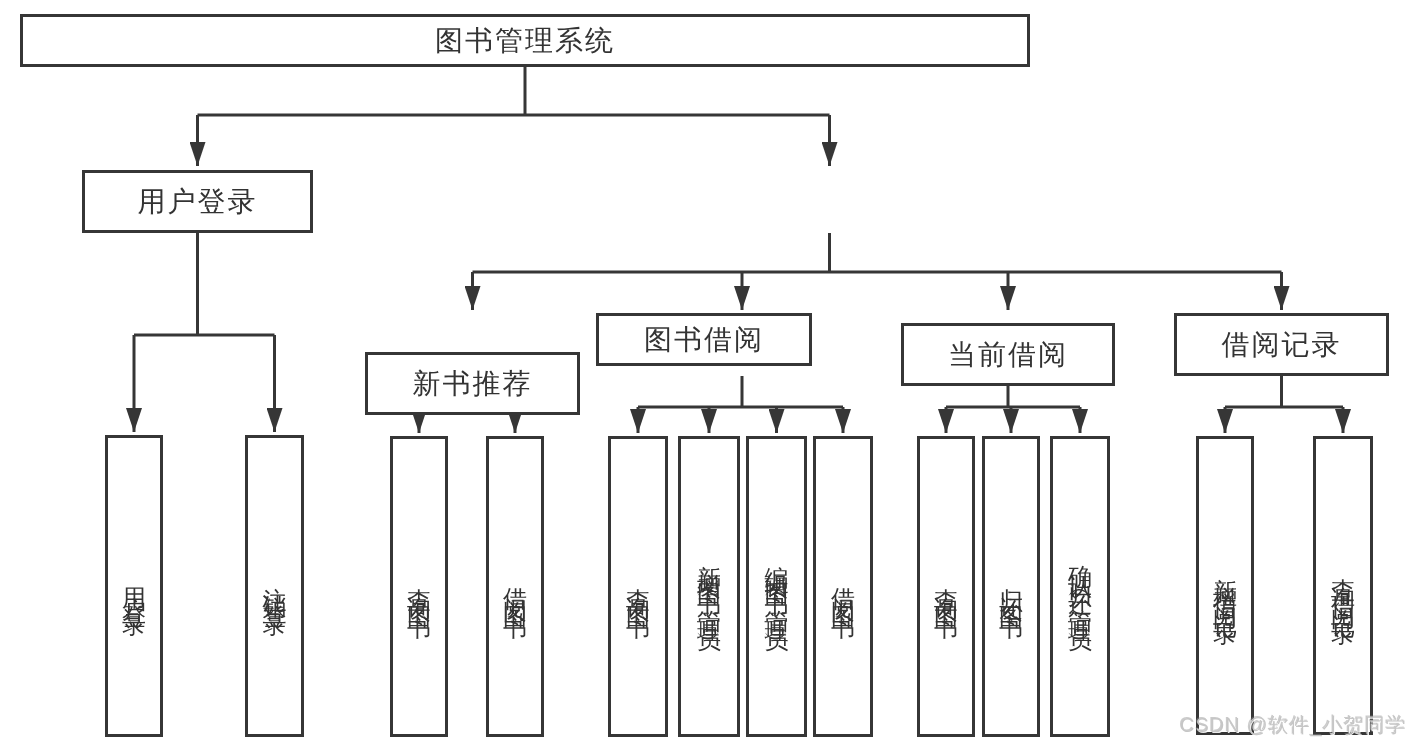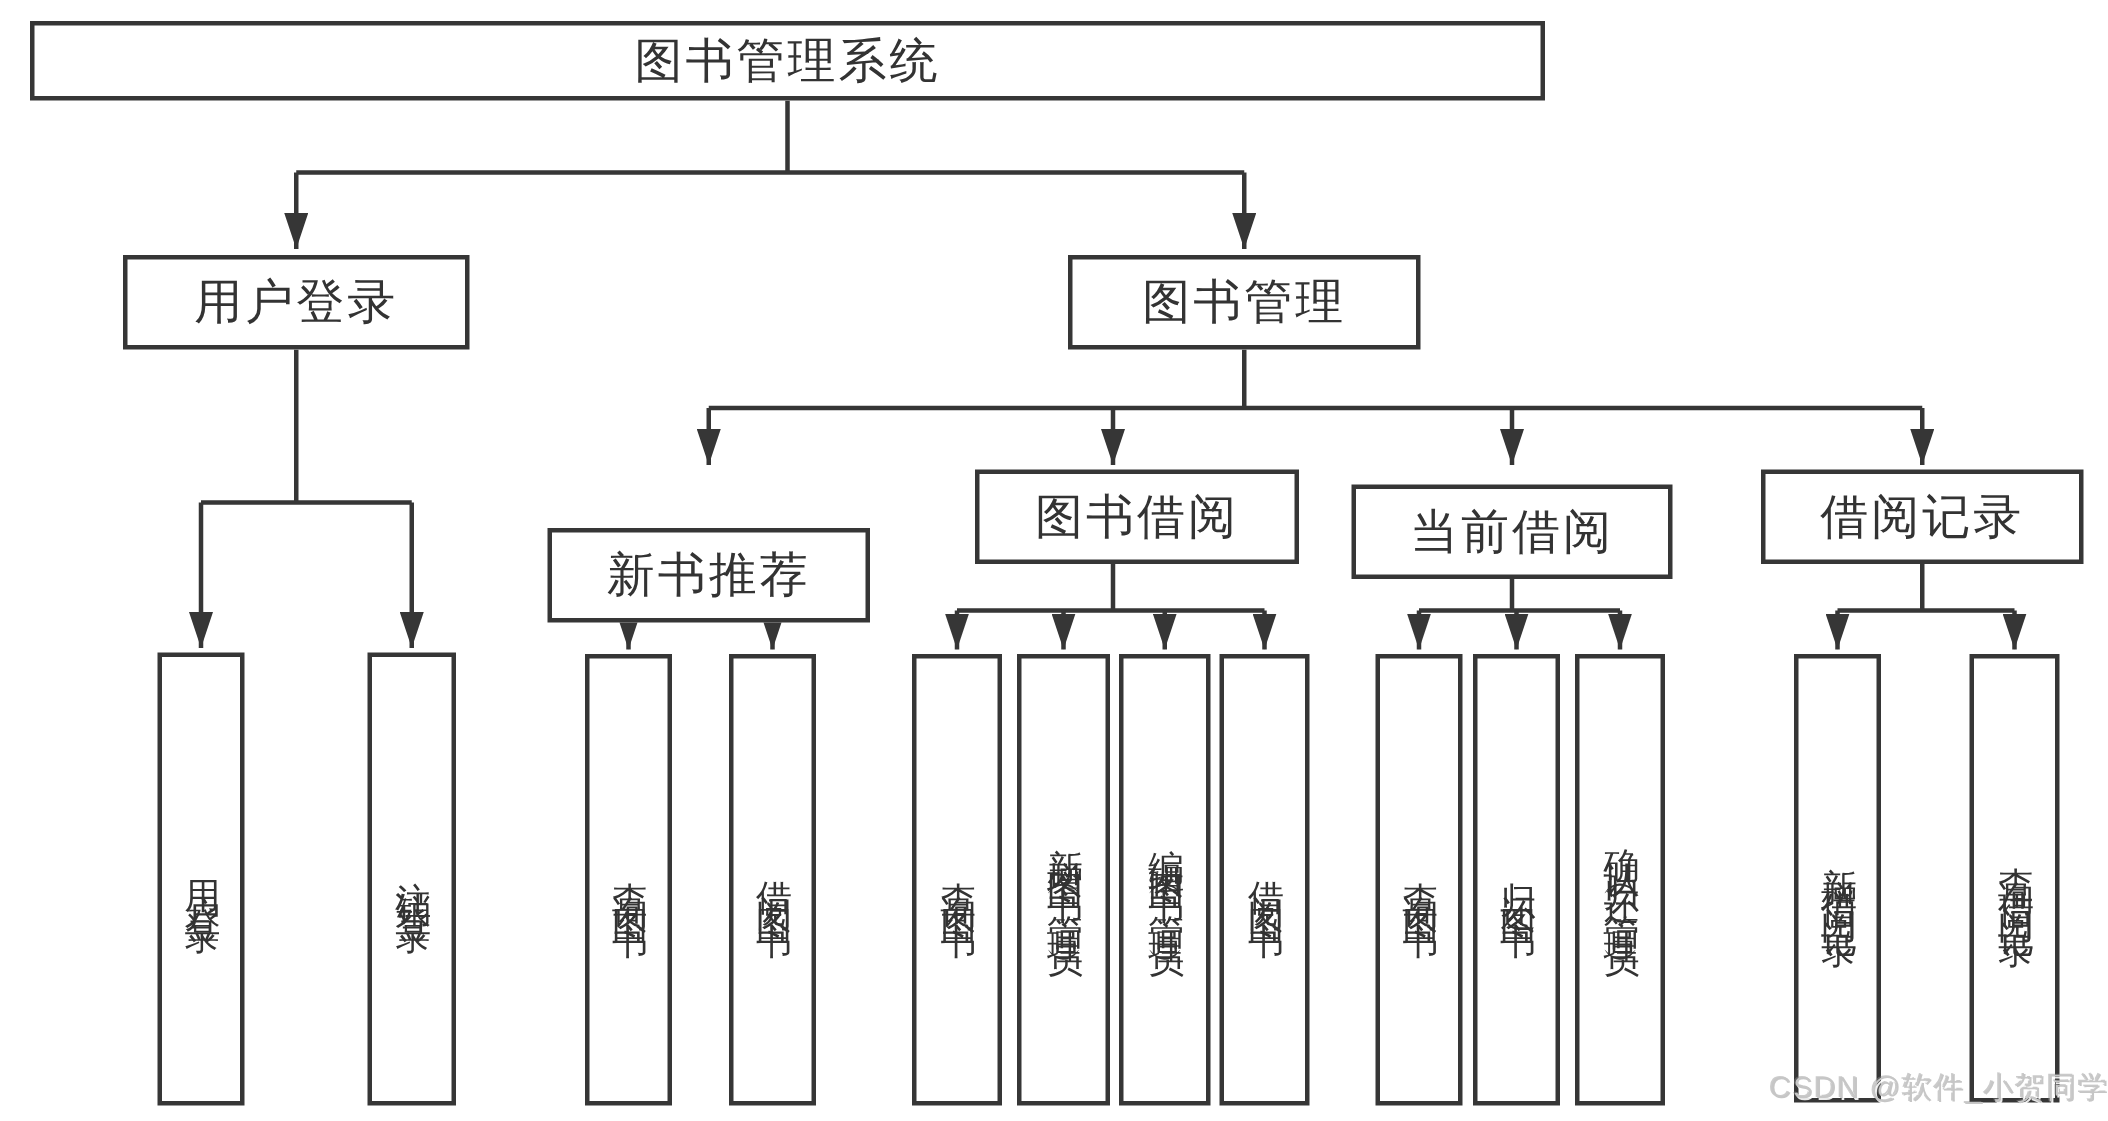--- a/index.html
+++ b/index.html
@@ -35,21 +35,21 @@
     box-sizing: border-box;
     border: 3px solid #363636;
     background: #ffffff;
     display: flex;
     align-items: center;
     justify-content: center;
     color: #333333;
     text-align: center;
   }
   .hnode {
-    font-size: 32px;
+    font-size: 28px;
     letter-spacing: 2px;
     white-space: nowrap;
   }
   .leaf {
     font-size: 24px;
   }
   .vtext {
     writing-mode: vertical-rl;
     text-orientation: mixed;
     letter-spacing: 9px;
@@ -113,28 +113,25 @@
     <line class="ln arrow" x1="1343" y1="407" x2="1343" y2="433"></line>
   </svg>
 
   <div class="node hnode" style="left:20px; top:14px; width:1010px; height:53px;">
     <span>图书管理系统</span>
   </div>
 
   <div class="node hnode" style="left:82px; top:170px; width:231px; height:63px;">
     <span>用户登录</span>
   </div>
-  <div class="node hnode" style="left:712px; top:170px; width:235px; height:63px;">
-    <span>图书管理</span>
-  </div>
 
   <div class="node hnode" style="left:365px; top:313px; width:215px; height:63px;margin-top:39px;">
     <span>新书推荐</span>
   </div>
-  <div class="node hnode" style="left:650px; top:313px; width:216px; height:63px;">
+  <div class="node hnode" style="left:596px; top:313px; width:216px; height:53px;">
     <span>图书借阅</span>
   </div>
   <div class="node hnode" style="left:901px; top:323px; width:214px; height:63px;">
     <span>当前借阅</span>
   </div>
   <div class="node hnode" style="left:1174px; top:313px; width:215px; height:63px;">
     <span>借阅记录</span>
   </div>
 
   <div class="node leaf" style="left:105px; top:435px; width:58px; height:302px;">

